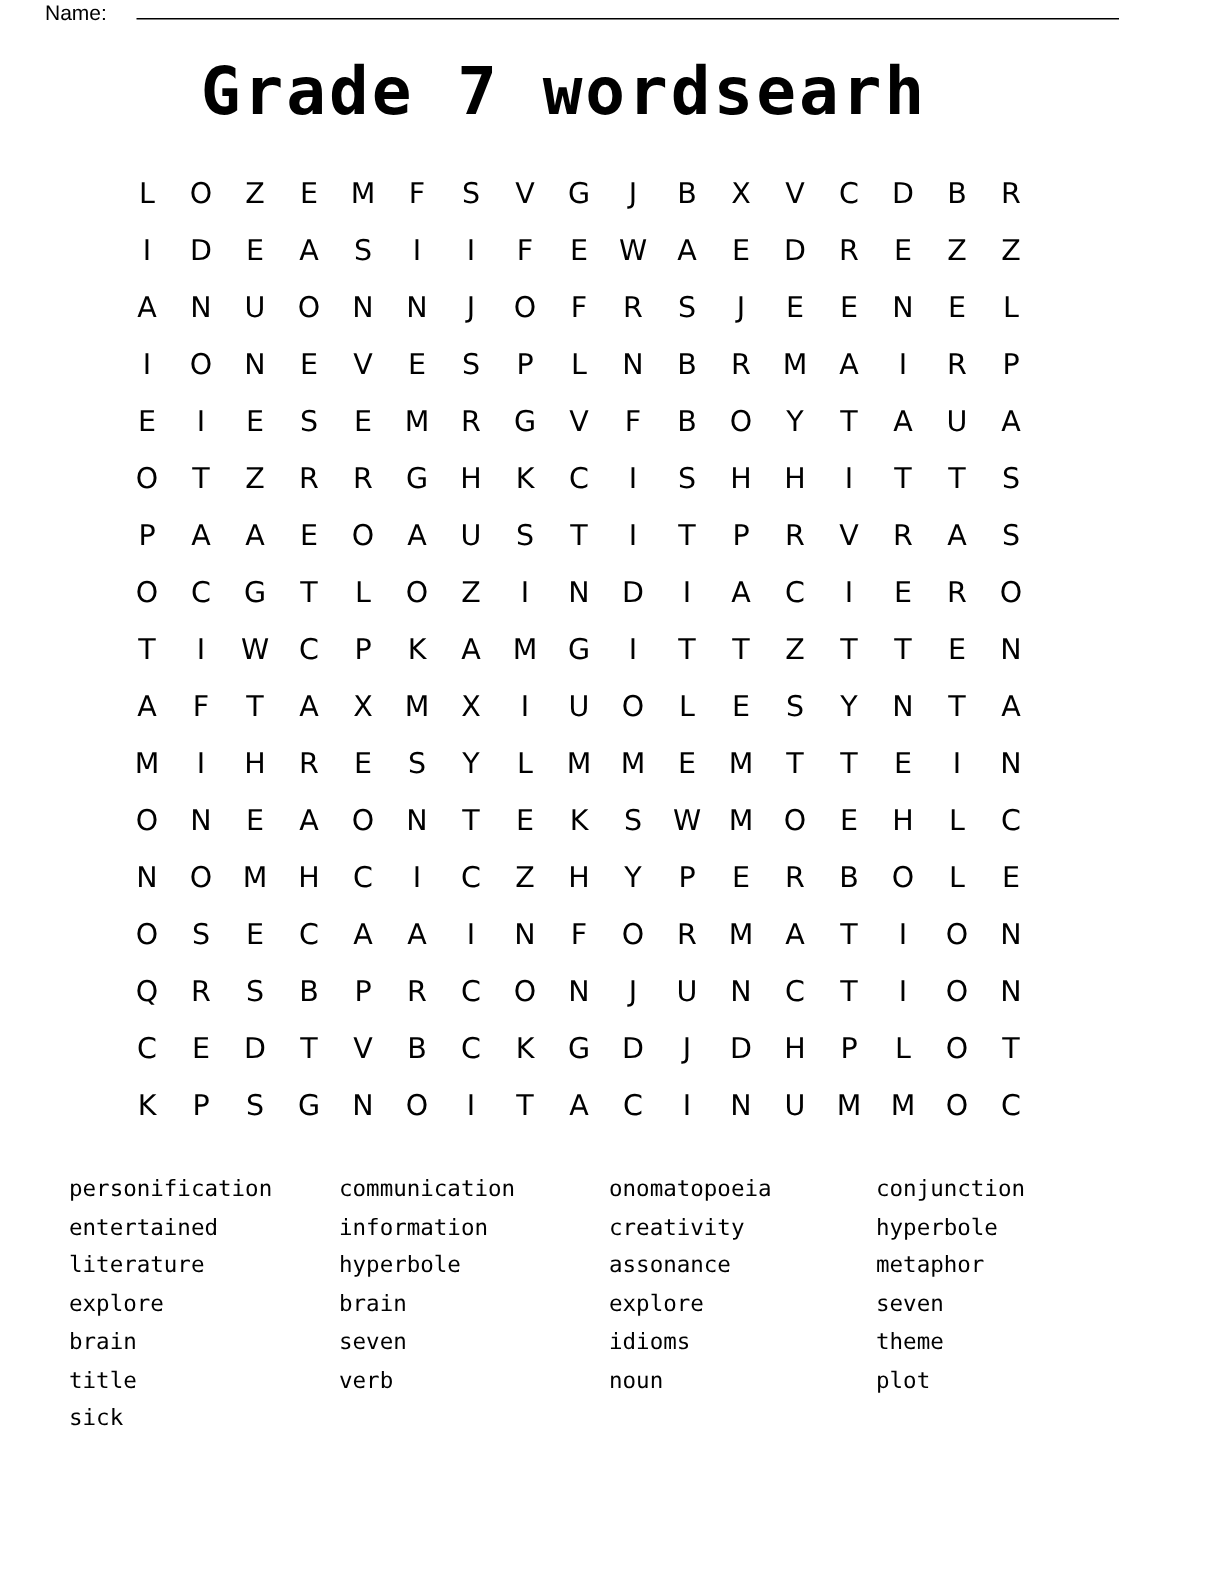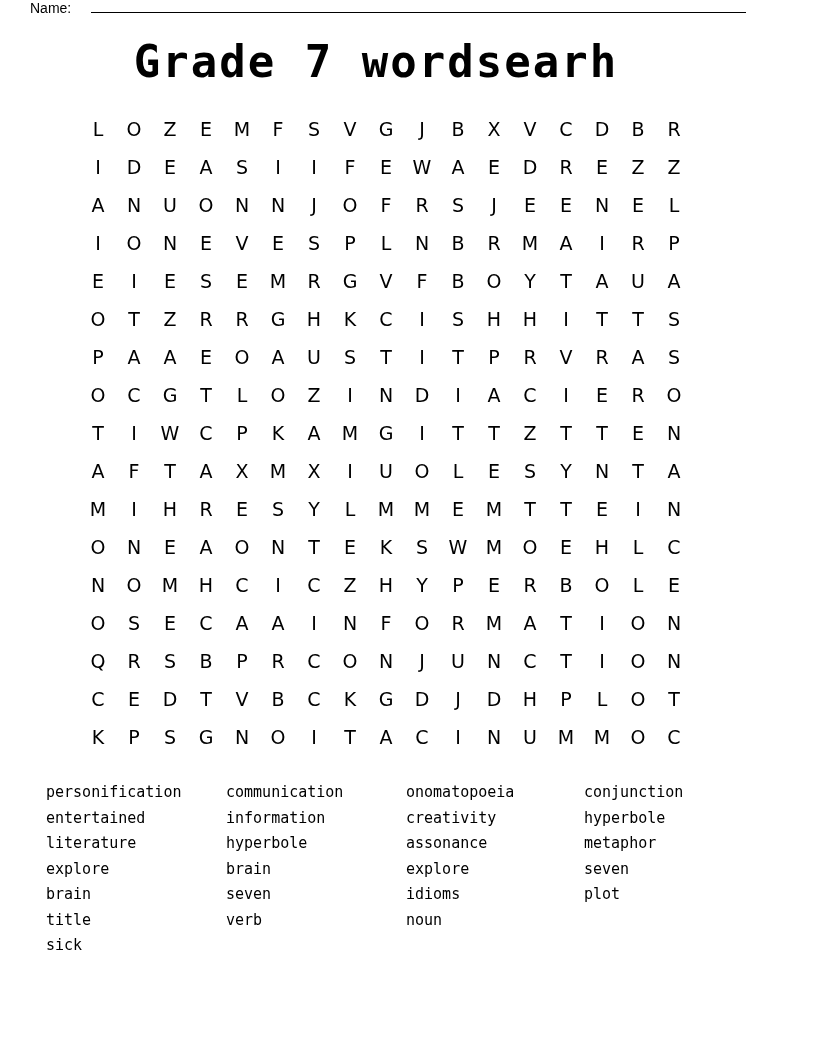--- a/index.html
+++ b/index.html
@@ -466,17 +466,18 @@
         <div class="word">assonance</div>
         <div class="word">explore</div>
         <div class="word">idioms</div>
         <div class="word">noun</div>
       </div>
       <div class="word-col c3">
         <div class="word">conjunction</div>
         <div class="word">hyperbole</div>
         <div class="word">metaphor</div>
         <div class="word">seven</div>
+        <div class="word">theme</div>
         <div class="word">plot</div>
       </div>
     </div>
 
 </div>
 
 </body></html>

